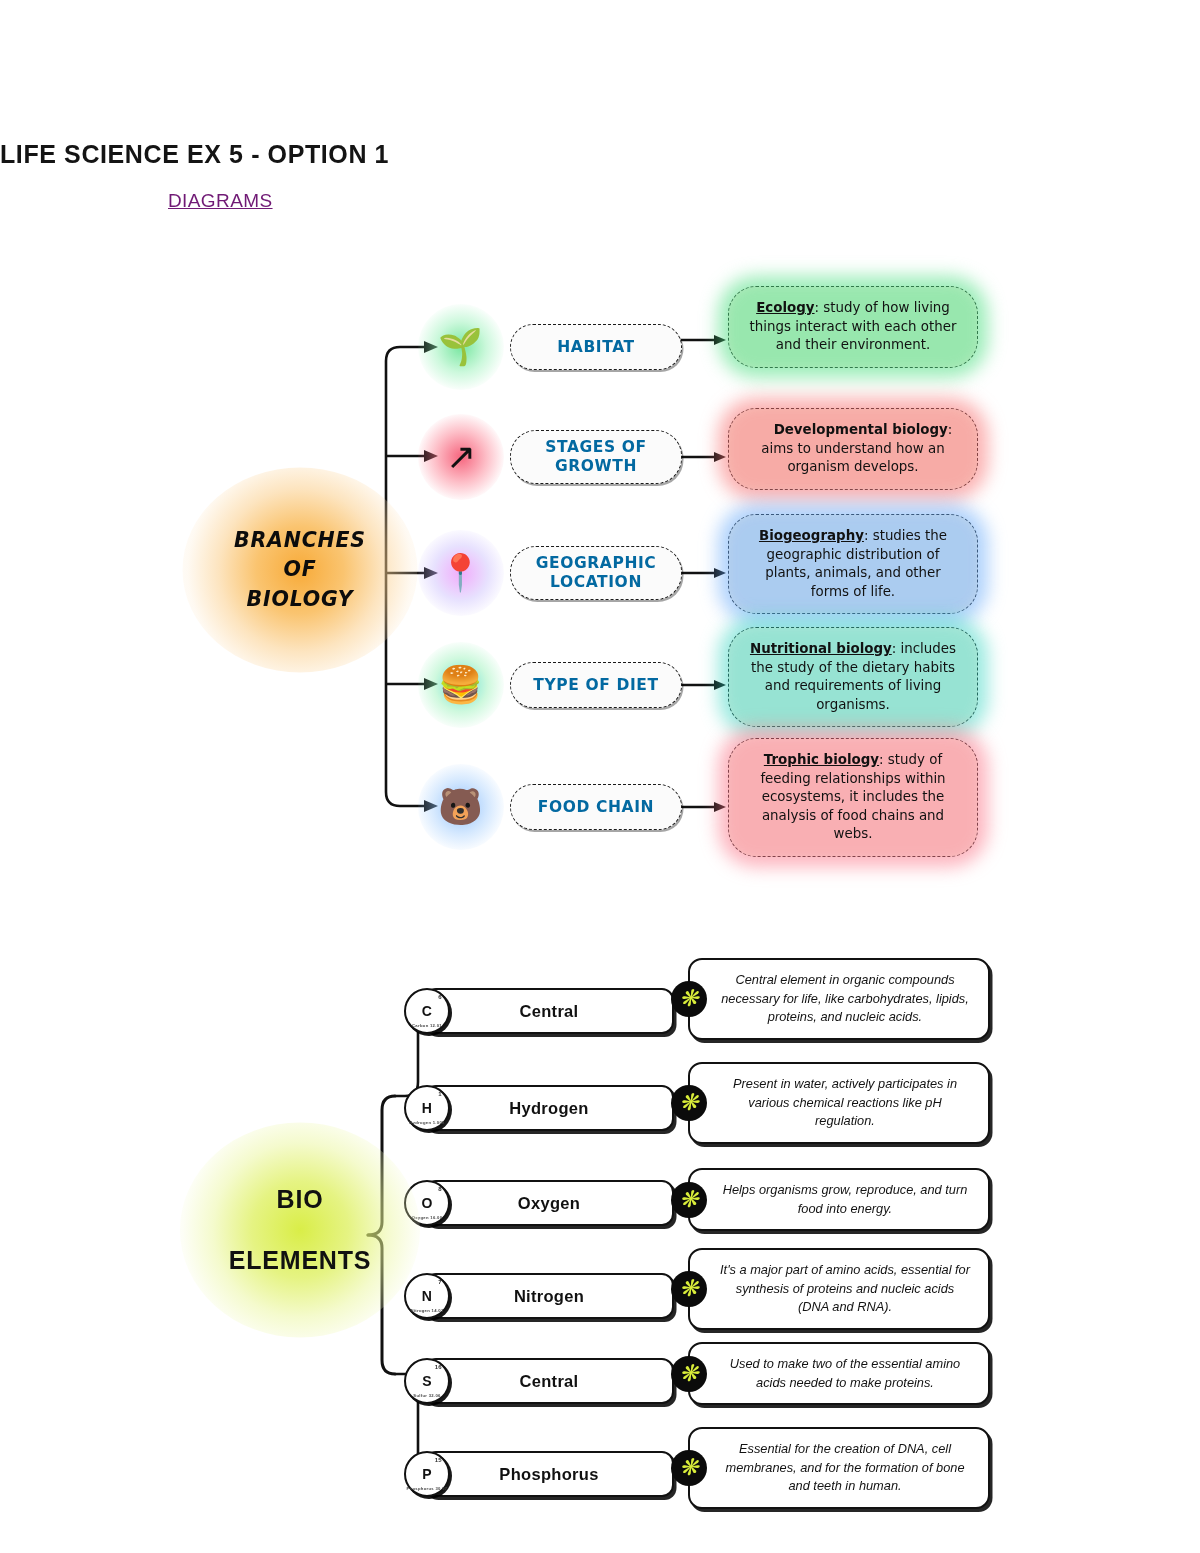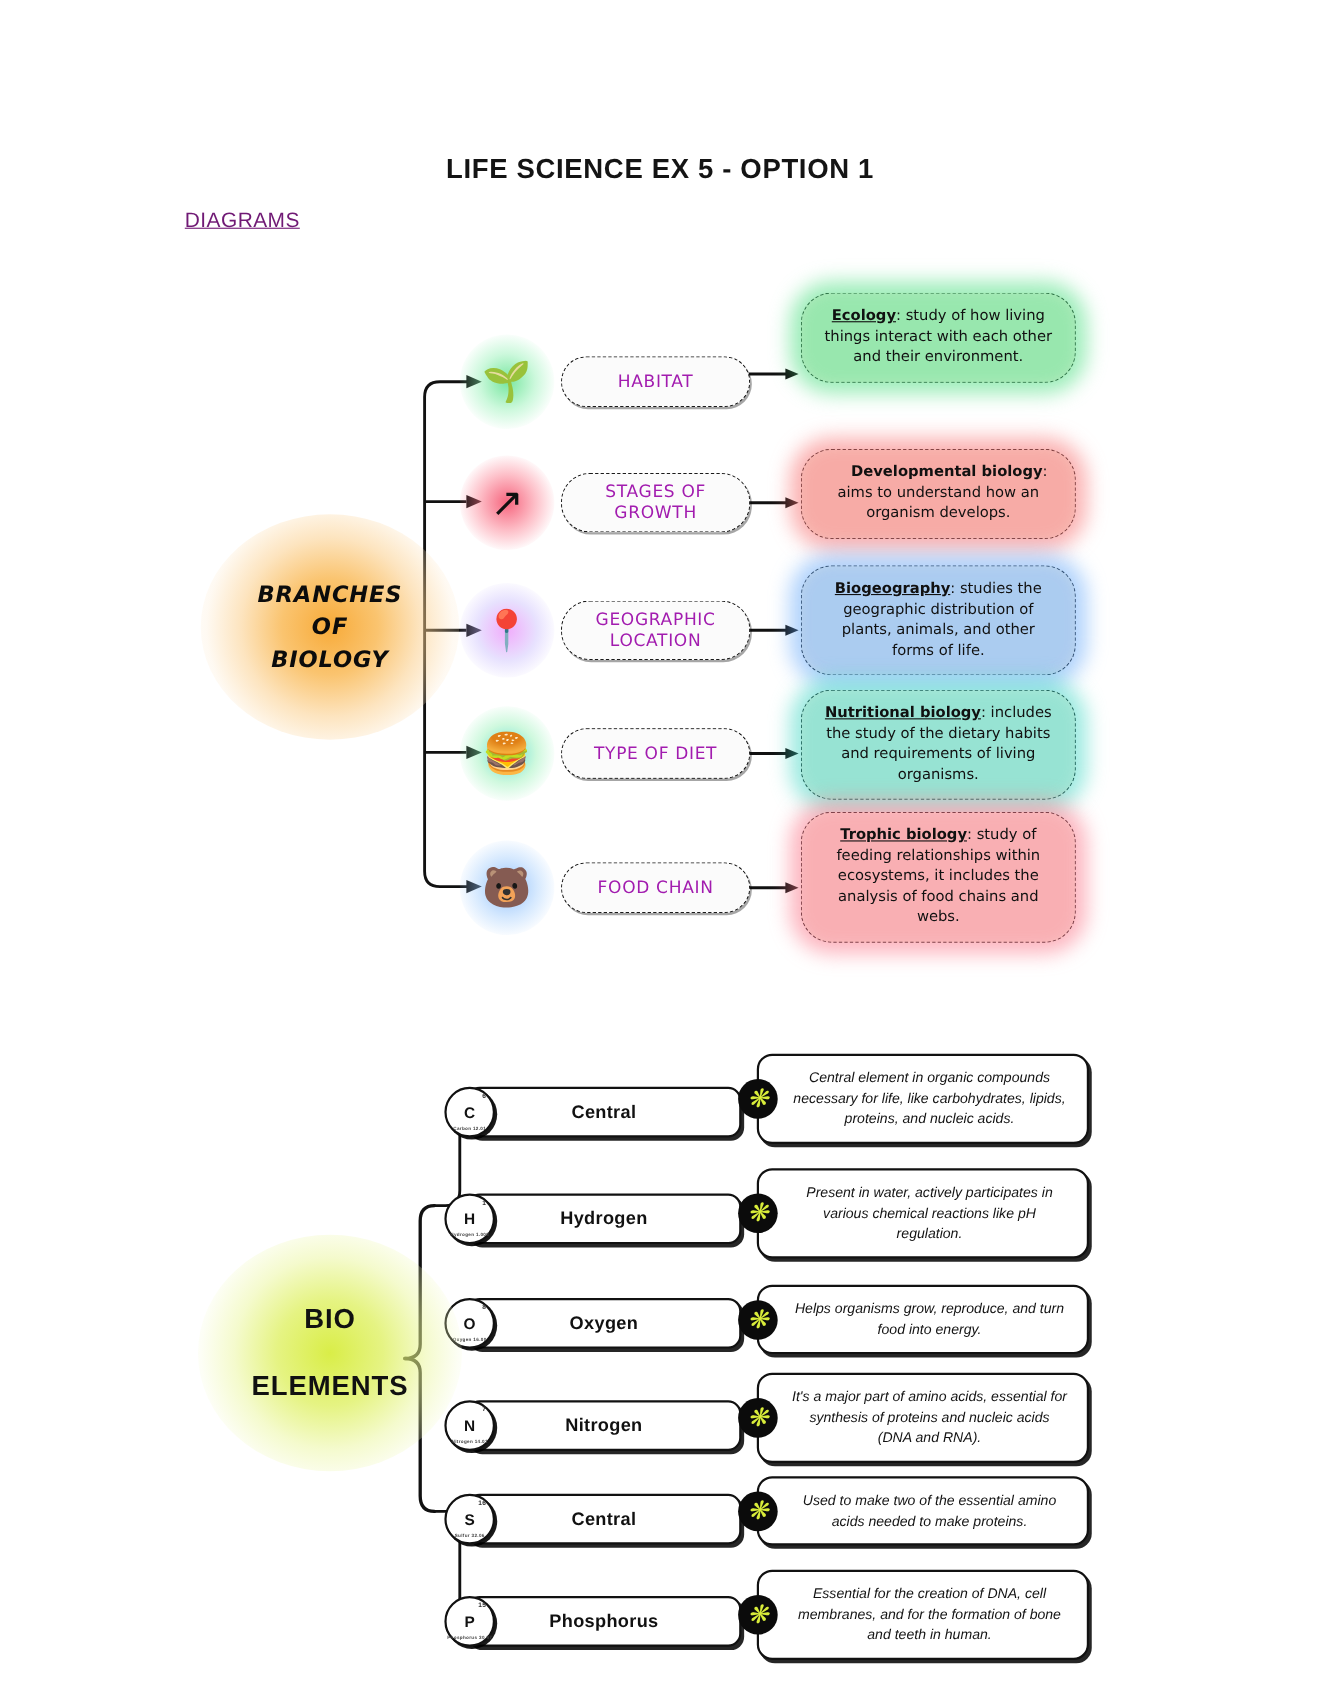--- a/index.html
+++ b/index.html
@@ -15,21 +15,21 @@
     color: #111111;
     overflow: hidden;
   }
 
   
   #page-title {
     position: absolute;
     top: 140px;
     left: 0;
     width: 1200px;
-    text-align: center;
+    text-align: left;
     font-size: 25px;
     font-weight: bold;
     letter-spacing: 0.6px;
     color: #141414;
   }
   #section-label {
     position: absolute;
     top: 190px;
     left: 168px;
     font-size: 19px;
@@ -184,25 +184,25 @@
     padding: 7px 10px;
     box-sizing: border-box;
     border: 1.8px dashed #1a1a1a;
     border-radius: 26px;
     background: #fbfbfb;
     display: flex;
     align-items: center;
     justify-content: center;
     text-align: center;
     font-family: "DejaVu Sans", sans-serif;
-    font-weight: normal;
+    font-weight: bold;
     font-size: 15.5px;
     line-height: 1.2;
     letter-spacing: 0.6px;
-    color: #a21caf;
+    color: #0369a1;
     box-shadow: 1.5px 2px 0 rgba(0,0,0,0.35);
   }
 
   
   .desc-card {
     position: absolute;
     left: 728px;
     width: 250px;
     box-sizing: border-box;
     padding: 12px 16px;
@@ -380,21 +380,21 @@
     <div>BIOLOGY</div>
   </div>
 
   <div class="branch-row" style="top:49px">
     <div class="branch-icon">
       <div class="icon-glow glow-green"></div>
       <span>🌱</span>
     </div>
     <div class="pill">HABITAT</div>
   </div>
-  <div class="desc-card" style="top:16px">
+  <div class="desc-card" style="top:36px">
     <div class="card-glow cardglow-green"></div>
     <span class="term">Ecology</span><span>: study of how living things interact with each other and their environment.</span>
   </div>
 
   <div class="branch-row" style="top:159px">
     <div class="branch-icon">
       <div class="icon-glow glow-red"></div>
       <span>↗</span>
     </div>
     <div class="pill">STAGES OF GROWTH</div>

